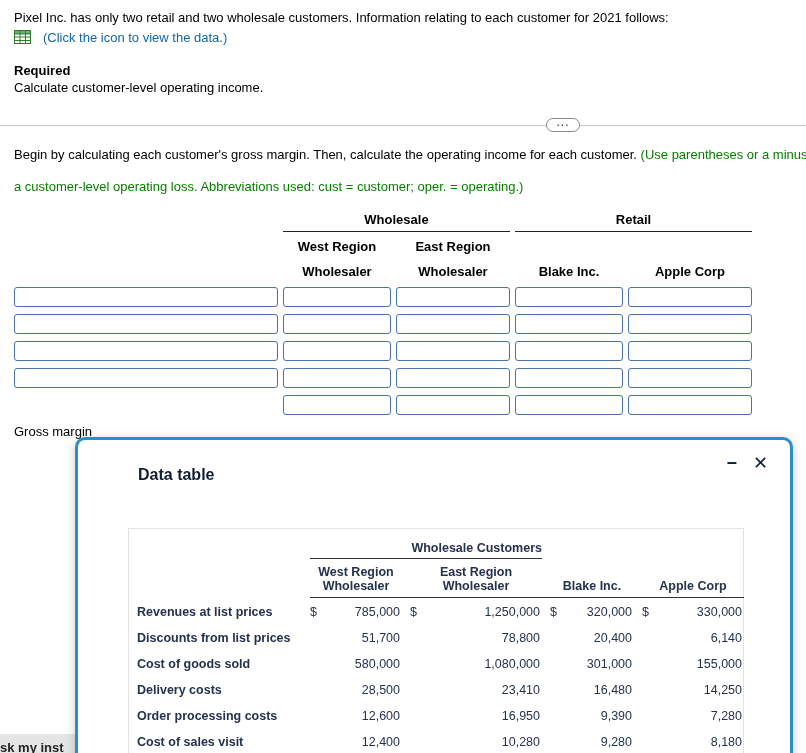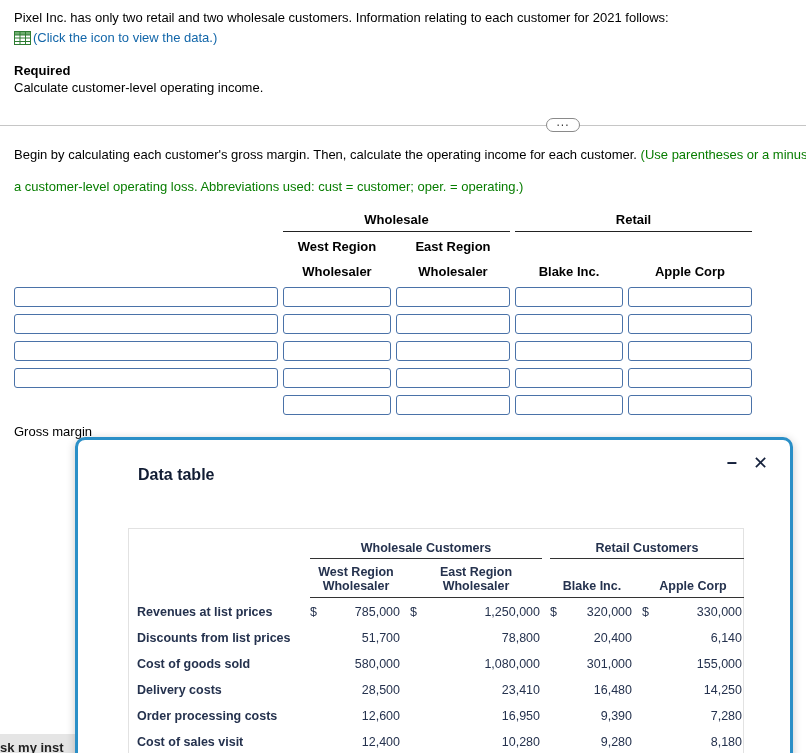--- a/index.html
+++ b/index.html
@@ -4,21 +4,21 @@
 <style>
   * { margin:0; padding:0; box-sizing:border-box; }
   html,body { width:806px; height:753px; }
   body {
     position:relative; overflow:hidden; background:#ffffff;
     font-family:"Liberation Sans", sans-serif; font-size:13px; color:#000;
   }
   .abs { position:absolute; }
 
   .intro { left:14px; top:10px; white-space:nowrap; }
-  .data-link-row { left:14px; top:30px; display:flex; align-items:flex-end; gap:2px; }
+  .data-link-row { left:14px; top:30px; display:flex; align-items:flex-start; gap:12px; }
   .data-link-row .icon { display:inline-flex; cursor:pointer; }
   .link { color:#1266a9; cursor:pointer; }
   .required { left:14px; top:63px; font-weight:bold; }
   .required-text { left:14px; top:80px; }
 
   .divider { left:0; top:125px; width:806px; height:1px; background:#c6c6c6; }
   .pill {
     left:546px; top:118px; width:34px; height:14px;
     border:1px solid #8a8a8a; border-radius:8px; background:#fff;
     display:flex; align-items:center; justify-content:center;
@@ -54,21 +54,21 @@
     box-shadow:0 2px 10px rgba(0,0,0,0.22);
   }
   .modal-title { left:60px; top:26px; font-size:16px; font-weight:bold; color:#111c33; }
   .modal-controls { right:22px; top:14px; display:flex; gap:16px; font-size:18px; color:#15213c; }
   .modal-controls span { cursor:pointer; line-height:18px; }
   .modal-controls .min { font-weight:bold; }
 
   .dt { left:50px; top:88px; width:616px; border:1px solid #e2e2e2; background:#fff;
         padding:12px 6px 40px 8px; color:#25324e; font-size:12.5px; }
   .dt-grid { display:grid; grid-template-columns:165px 92px 132px 84px 102px; column-gap:8px; }
-  .dt-gh { font-weight:bold; text-align:center; border-bottom:1px solid #333; padding-bottom:3px; }
+  .dt-gh { font-weight:bold; text-align:right; border-bottom:1px solid #333; padding-bottom:3px; }
   .dt-gh.c23 { grid-column:2/4; }
   .dt-gh.c45 { grid-column:4/6; }
   .dt-subrow { margin-top:4px; }
   .dt-sub { font-weight:bold; text-align:center; display:flex; flex-direction:column;
             justify-content:flex-end; height:30px; line-height:14px; }
   .dt-rule { grid-column:2/6; height:1px; background:#333; margin-top:4px; }
   .dt-row { height:25px; align-items:center; margin-top:1px; }
   .dt-label { font-weight:bold; }
   .dt-val { display:flex; justify-content:flex-end; align-items:center; padding-right:2px; }
   .dt-val .cur { margin-right:auto; }
@@ -171,21 +171,20 @@
   <div class="abs modal-controls">
     <span class="min">−</span>
     <span class="x">✕</span>
   </div>
   <div class="abs modal-title">Data table</div>
 
   <div class="abs dt">
     <div class="dt-grid">
       <div></div>
       <div class="dt-gh c23">Wholesale Customers</div>
-      <div class="dt-gh c45">Retail Customers</div>
     </div>
     <div class="dt-grid dt-subrow">
       <div></div>
       <div class="dt-sub">
         <div>West Region</div>
         <div>Wholesaler</div>
       </div>
       <div class="dt-sub">
         <div>East Region</div>
         <div>Wholesaler</div>

